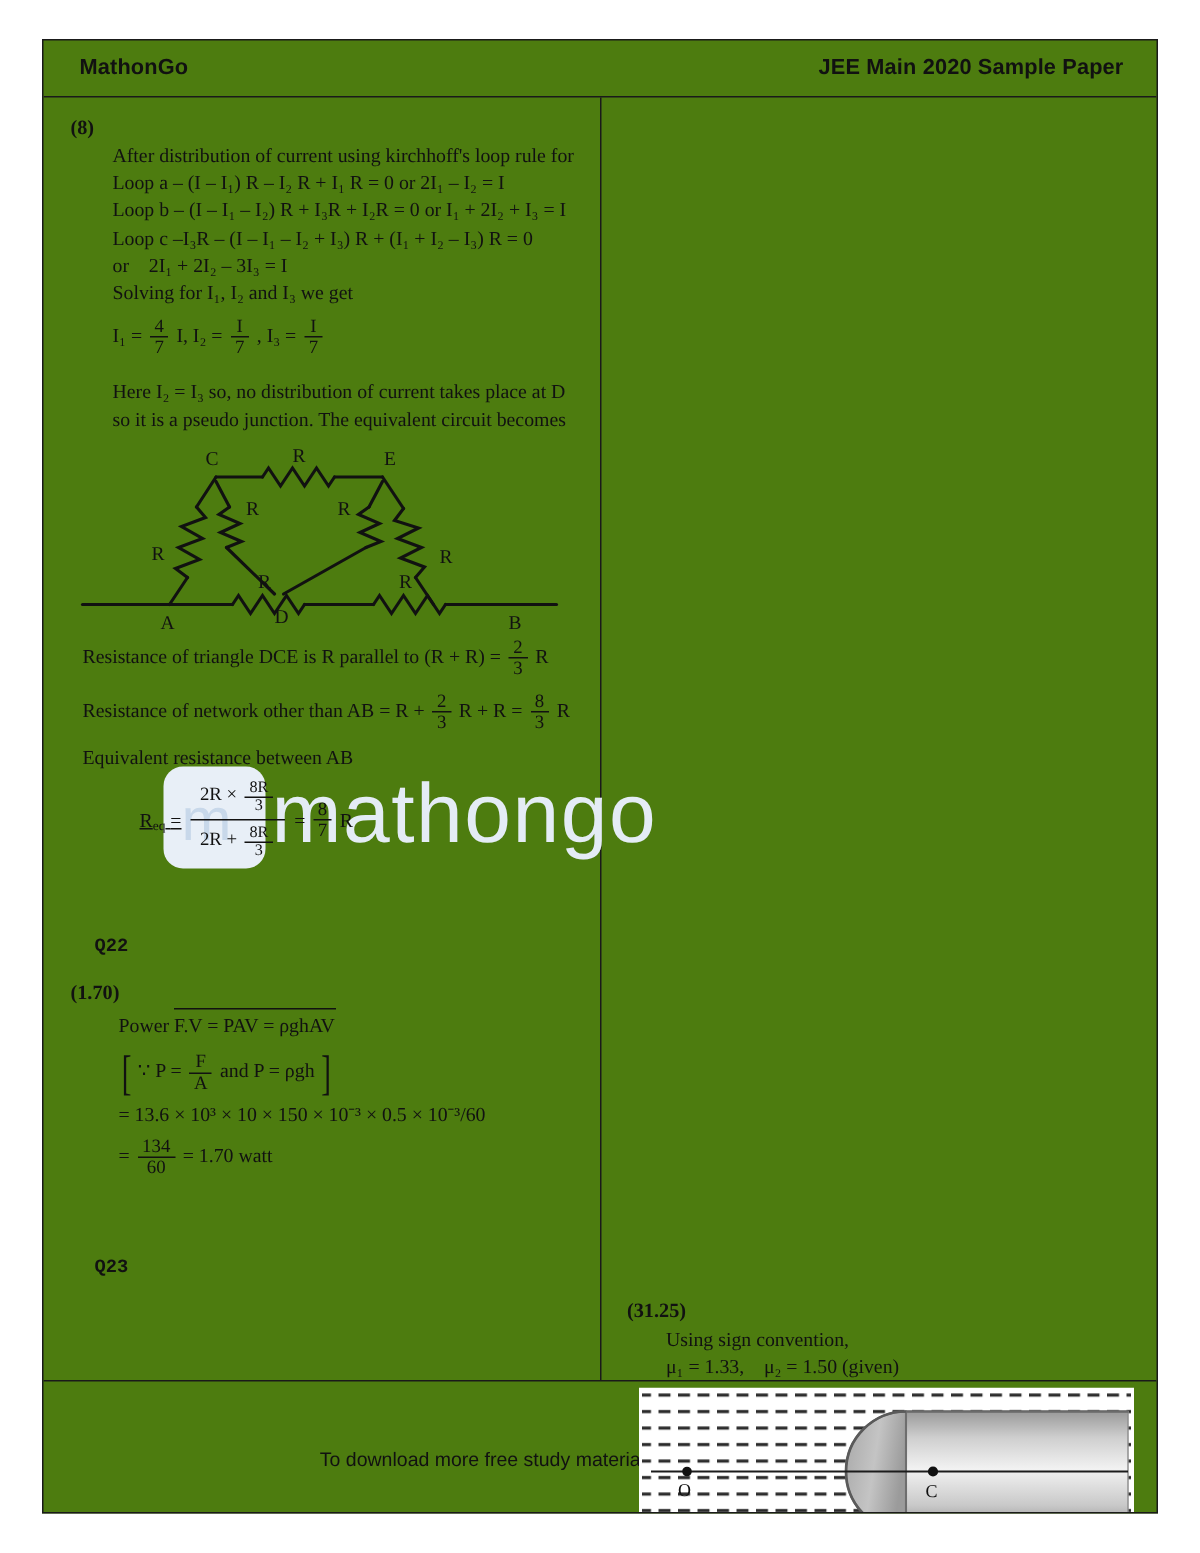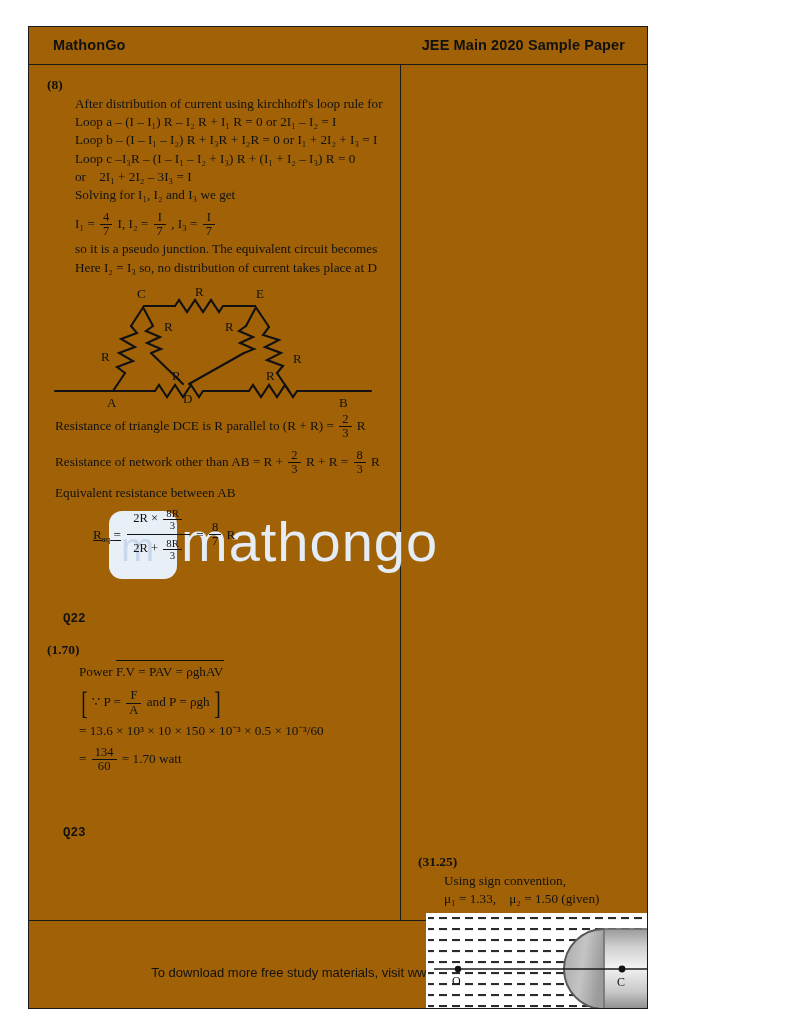--- a/index.html
+++ b/index.html
@@ -6,24 +6,24 @@
   body{
     width:800px;height:1035px;
     font-family:"Liberation Serif", serif;
     color:#111;
     position:relative;
     overflow:hidden;
   }
   .page{
     position:absolute;
     left:28px;top:26px;
-    width:620px;height:983px;
+    width:744px;height:983px;
     border:1.5px solid #1a1a1a;
     box-sizing:border-box;
-    background:#a16207;
+    background:#4d7c0f;
     overflow:hidden;
   }
   
   .header{
     position:absolute;left:0;top:0;width:100%;height:38px;
     border-bottom:1.5px solid #1a1a1a;
     box-sizing:border-box;
   }
   .brand{
     position:absolute;left:24px;top:10px;
@@ -156,40 +156,40 @@
       </div>
 
       <div class="ln">
         <span>or</span>
         &nbsp;&nbsp;
         <span>2I₁ + 2I₂ – 3I₃ = I</span>
       </div>
 
       <div class="ln">Solving for I₁, I₂ and I₃ we get</div>
 
-      <div class="ln" style="margin-top:7px;margin-bottom:1px;">
+      <div class="ln" style="margin-top:7px;margin-bottom:13px;">
         <span>I₁ =</span>
         <span class="fr">
           <span class="n">4</span>
           <span class="d">7</span>
         </span>
         <span>I, I₂ =</span>
         <span class="fr">
           <span class="n">I</span>
           <span class="d">7</span>
         </span>
         <span>,  I₃ =</span>
         <span class="fr">
           <span class="n">I</span>
           <span class="d">7</span>
         </span>
       </div>
 
+      <div class="ln">Here I₂ = I₃ so, no distribution of current takes place at D</div>
       <div class="ln">so it is a pseudo junction. The equivalent circuit becomes</div>
-      <div class="ln">Here I₂ = I₃ so, no distribution of current takes place at D</div>
     </div>
 
     <div class="circuit">
       <svg width="320" height="128" viewBox="0 0 320 128">
         <g stroke="#111" stroke-width="2.1" fill="none" stroke-linecap="round">
 
           <line x1="2" y1="110" x2="60" y2="110"></line>
           <line x1="60" y1="110" x2="102" y2="110"></line>
 
           <polyline points="102,110 106,104 114,116 122,104 130,116 138,104 146,116 150,110"></polyline>

